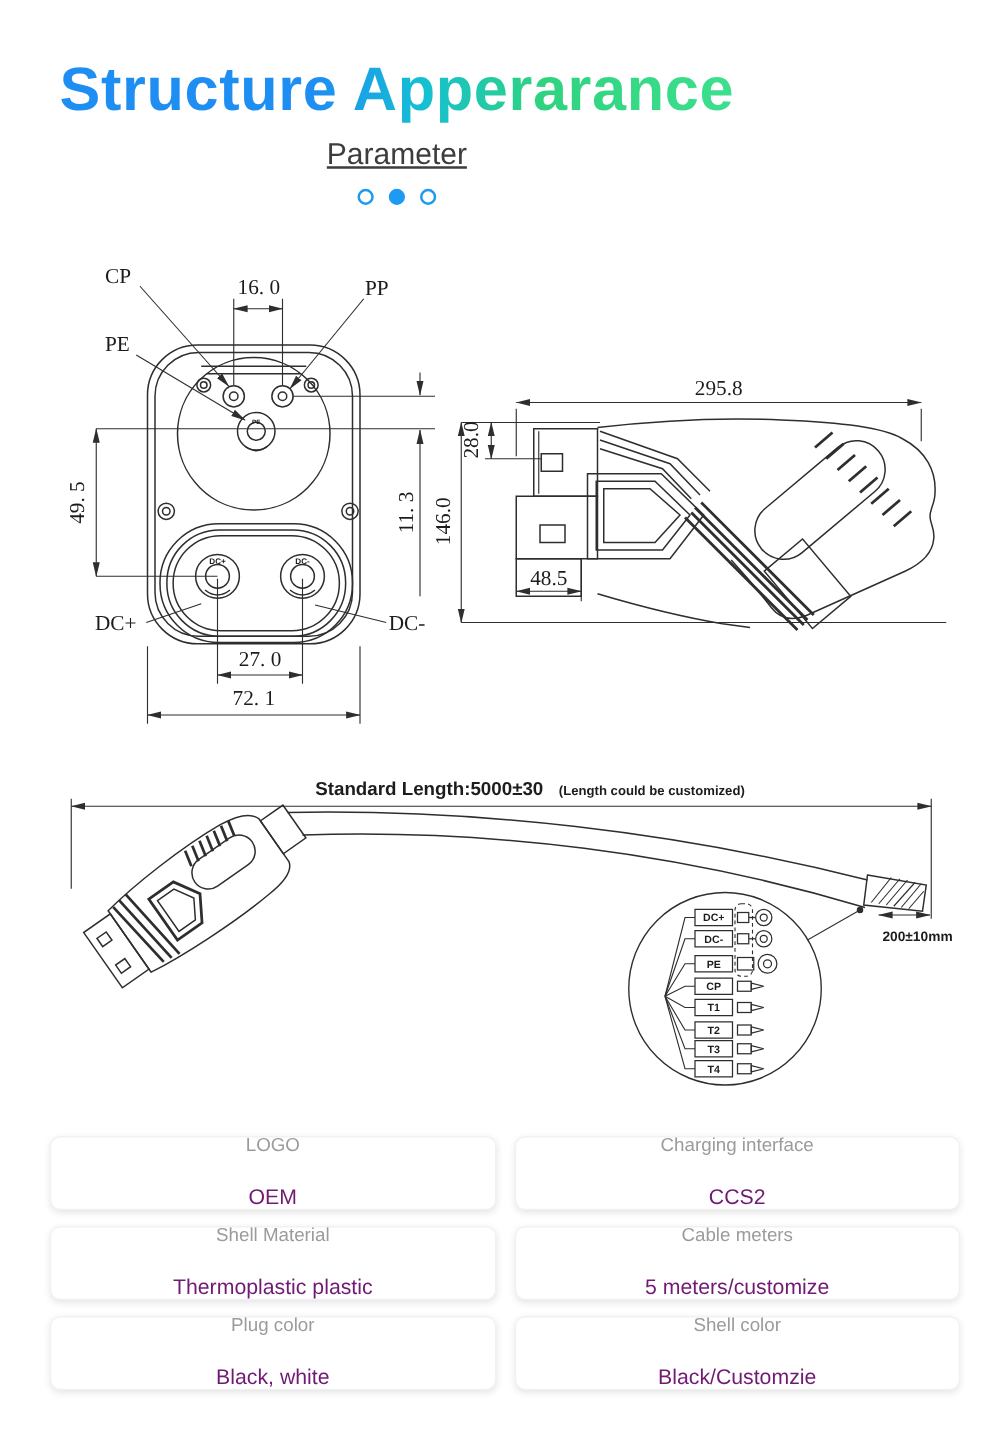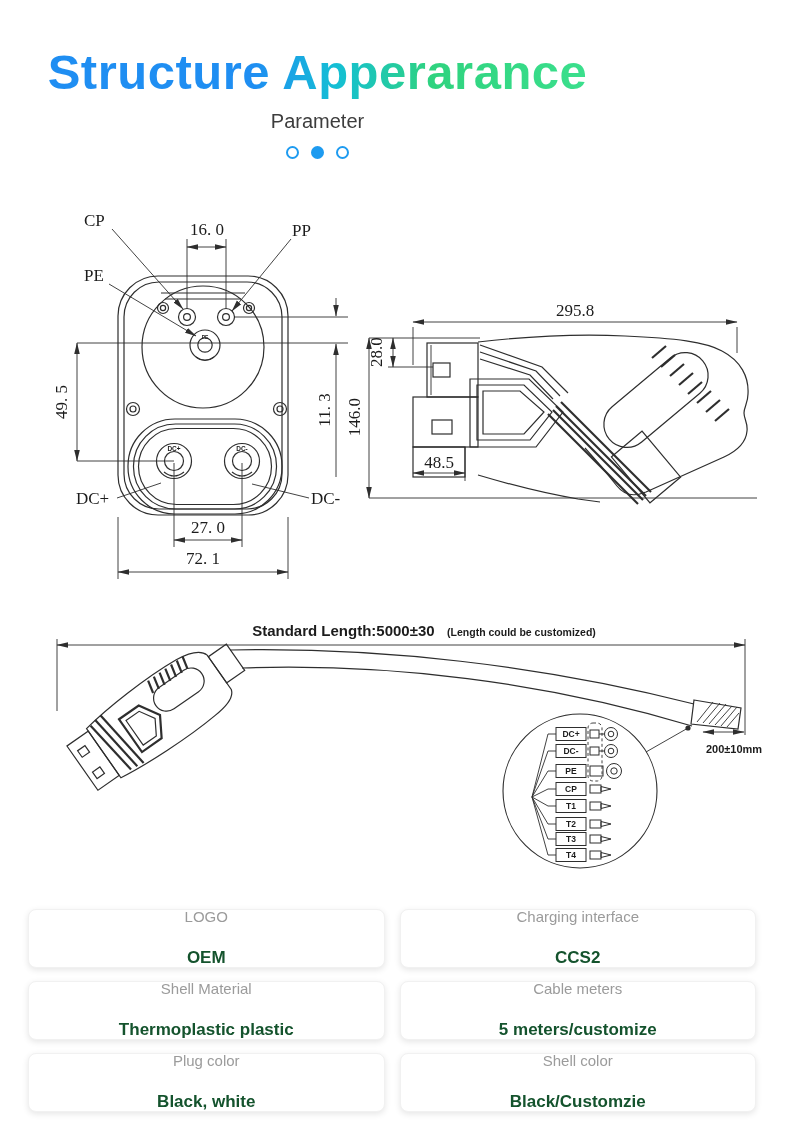--- a/index.html
+++ b/index.html
@@ -8,47 +8,47 @@
     font-family:"Liberation Sans",sans-serif;overflow:hidden;
   }
   
   .header{position:absolute;top:0;left:0;width:635px;text-align:center;}
   .title{
     margin:44px 0 0 0;font-size:49px;font-weight:700;letter-spacing:0.5px;
     background:linear-gradient(90deg,#1f8ef2 0%,#1f8ef2 40%,#14bfd4 53%,#2fd37f 68%,#3fe391 100%);
     -webkit-background-clip:text;background-clip:text;color:transparent;
     font-family:"Liberation Sans",sans-serif;
   }
-  .subtitle{margin-top:10px;font-size:20px;font-weight:300;color:#3d3d3d;}
+  .subtitle{margin-top:10px;font-size:24px;font-weight:300;color:#3d3d3d;text-decoration:underline;}
   .dots{margin-top:13px;line-height:0;}
   .dot{
     display:inline-block;width:9px;height:9px;border:2px solid #1e9bf0;
     border-radius:50%;margin:0 4px;background:#ffffff;cursor:pointer;
   }
   .dot.active{background:#1e9bf0;}
   
   .drawings{position:absolute;top:195px;left:0;width:790px;height:700px;}
   .cad{stroke:#2e2e2e;fill:none;stroke-width:1.2;}
   .thin{stroke-width:0.9;}
   .thick{stroke-width:2.2;}
   .t{font-family:"Liberation Serif",serif;fill:#1c1c1c;stroke:none;font-size:17px;}
   .ts{font-family:"Liberation Sans",sans-serif;fill:#1c1c1c;stroke:none;}
   .tt{font-family:"Liberation Sans",sans-serif;fill:#1c1c1c;stroke:none;font-weight:bold;}
   
   .specs{
-    position:absolute;top:909px;left:28px;width:728px;
+    position:absolute;top:909px;left:40px;width:728px;
     display:grid;grid-template-columns:1fr 1fr;column-gap:15px;row-gap:13px;
   }
   .card{
     background:#ffffff;border:1px solid #f1f1f1;border-radius:8px;
     box-shadow:0 2px 6px rgba(0,0,0,0.10);height:57px;
     display:flex;flex-direction:column;align-items:center;justify-content:center;
   }
   .card-label{font-size:15px;color:#9b9b9b;line-height:1.2;}
-  .card-value{font-size:17px;font-weight:700;color:#14532d;line-height:1.25;margin-top:21px;}
+  .card-value{font-size:17px;font-weight:400;color:#701a75;line-height:1.25;margin-top:21px;}
 </style>
 </head>
 <body>
 
 <div class="header">
   <h1 class="title">Structure Apperarance</h1>
   <div class="subtitle">Parameter</div>
   <div class="dots">
     <span class="dot"></span>
     <span class="dot active"></span>

